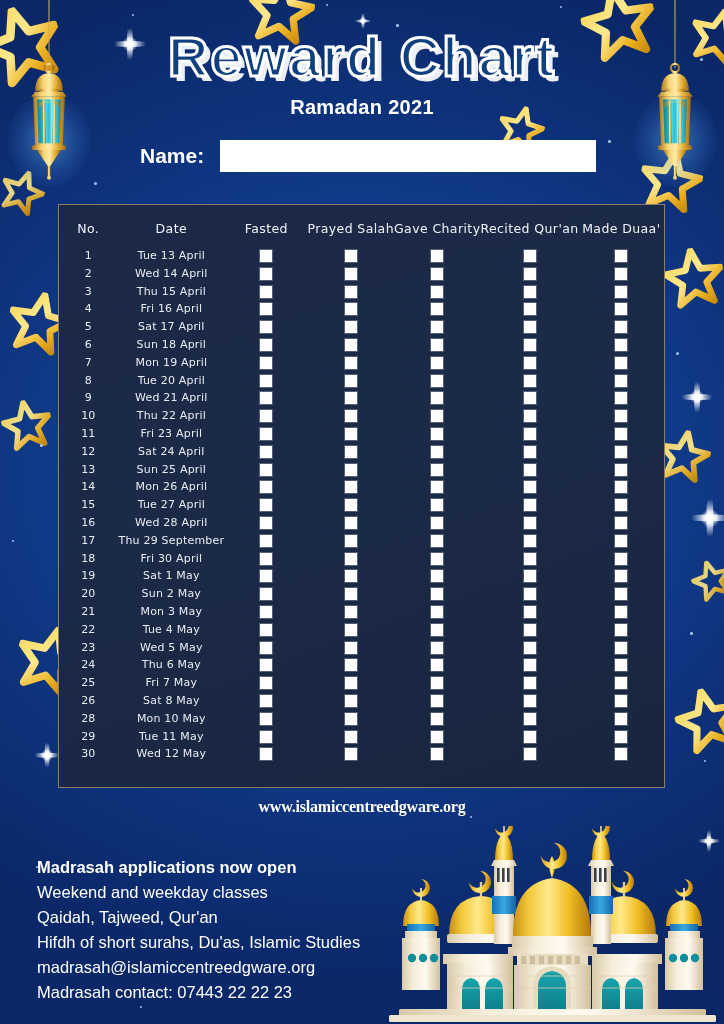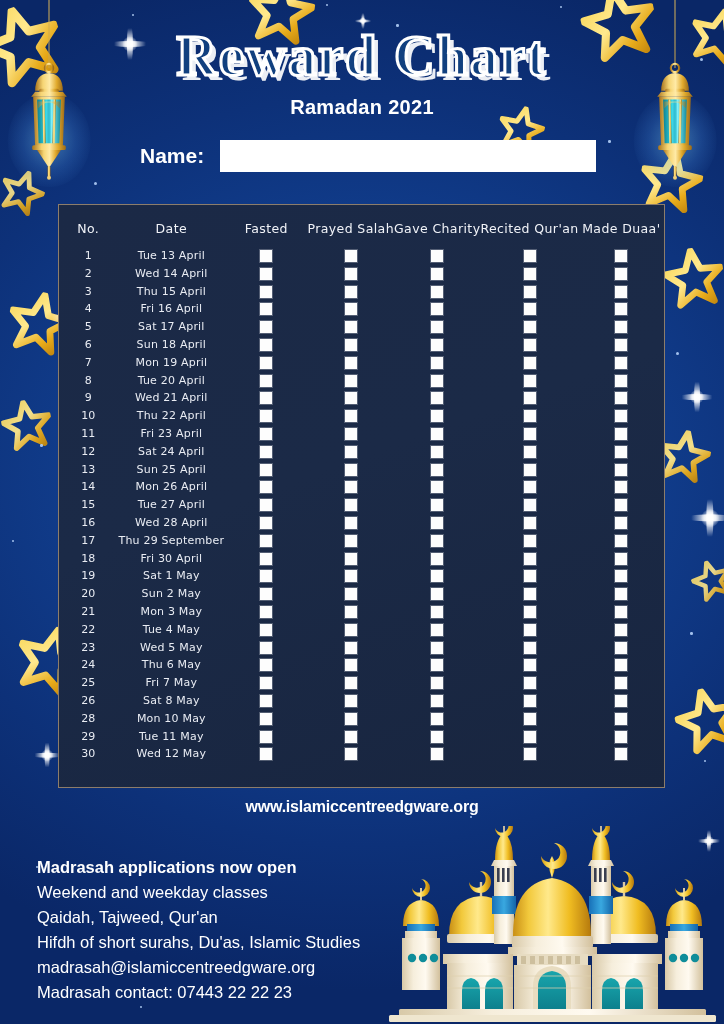--- a/index.html
+++ b/index.html
@@ -43,21 +43,21 @@
   .lantern svg { position:absolute; left:0; bottom:0; width:100%; height:66%; }
   .lglow {
     position:absolute; left:50%; bottom:-4%; width:118%; height:52%;
     transform:translateX(-50%); border-radius:50%;
     background:radial-gradient(ellipse at 50% 50%, rgba(130,215,255,.42) 0%, rgba(90,170,255,.18) 45%, rgba(60,130,230,0) 75%);
     pointer-events:none;
   }
   
   #title {
     position:absolute; left:0; top:24px; width:724px; text-align:center;
-    font-family:Liberation Serif, serif;
+    font-family:Liberation Sans, sans-serif;
     font-weight:bold; font-size:56px; letter-spacing:2px; color:#11407f;
     -webkit-text-stroke:3px #ffffff;
     text-shadow: 5px 5px 0 rgba(255,255,255,.92);
     white-space:nowrap;
   }
   #subtitle {
     position:absolute; left:0; top:96px; width:724px; text-align:center;
     font-size:20px; font-weight:bold; color:#ffffff; letter-spacing:.3px;
   }
   #name-row {
@@ -92,21 +92,21 @@
   .col-chk  { width:86px; }
   td.c-date { text-align:center; letter-spacing:.2px; }
   .box {
     display:inline-block; width:12px; height:12px;
     background:#fdfdfd; vertical-align:middle;
     box-shadow:0 0 0 1px rgba(255,255,255,.25);
   }
   
   #url {
     position:absolute; left:0; top:798px; width:724px; text-align:center;
-    font-size:16px; font-weight:bold; color:#ffffff; letter-spacing:-.2px;
+    font-size:16px; font-weight:bold; color:#ffffff; letter-spacing:-.2px;font-family:Liberation Serif, serif;
   }
   #promo { position:absolute; left:37px; top:855px; width:420px; }
   #promo div { font-size:16.5px; color:#ffffff; line-height:25px; white-space:nowrap; }
   #promo div.bold { font-weight:bold; }
   
   #mosque { position:absolute; left:381px; top:826px; width:343px; height:198px; }
   #mosque svg { display:block; width:100%; height:100%; }
 </style>
 </head>
 <body>

